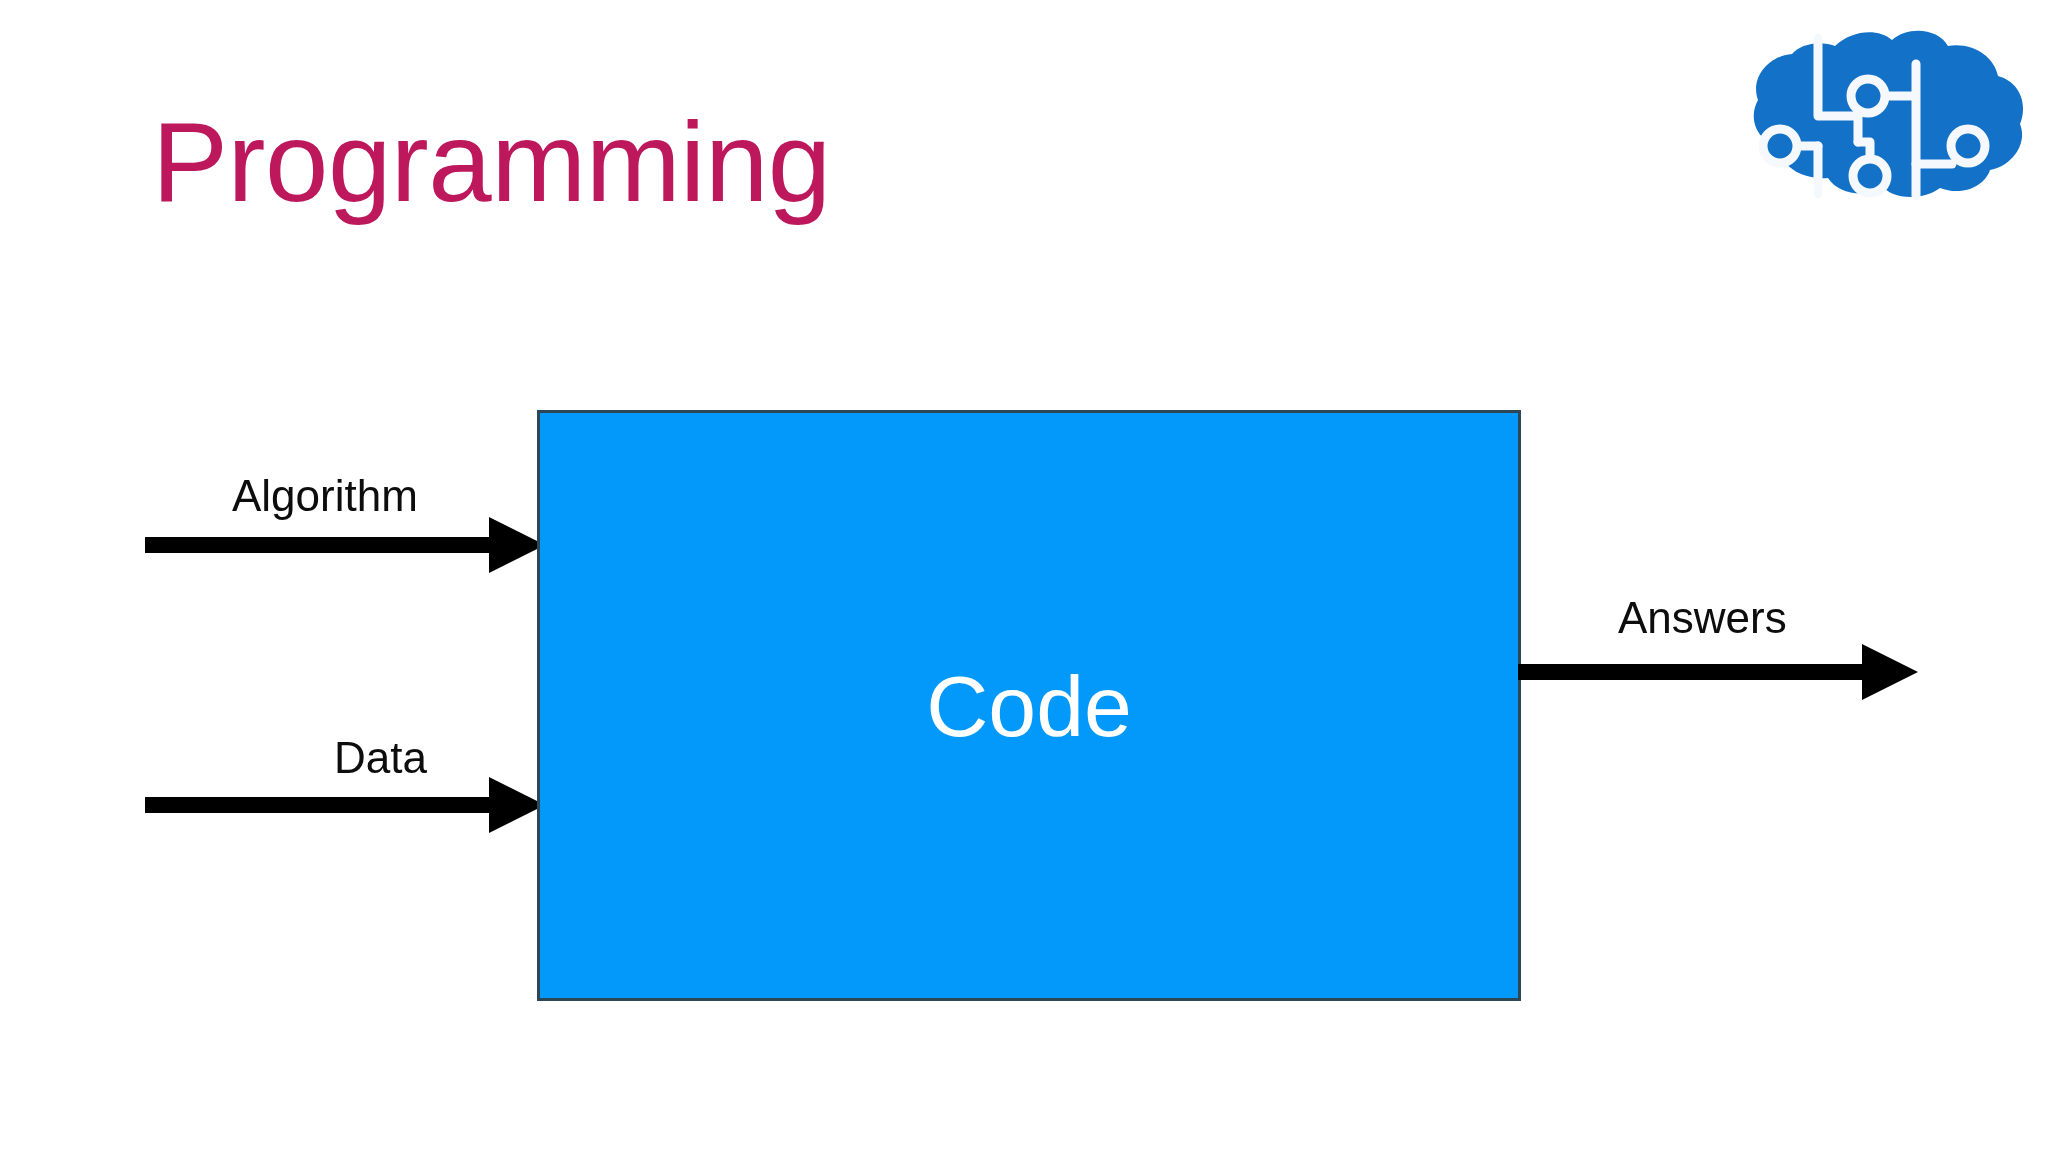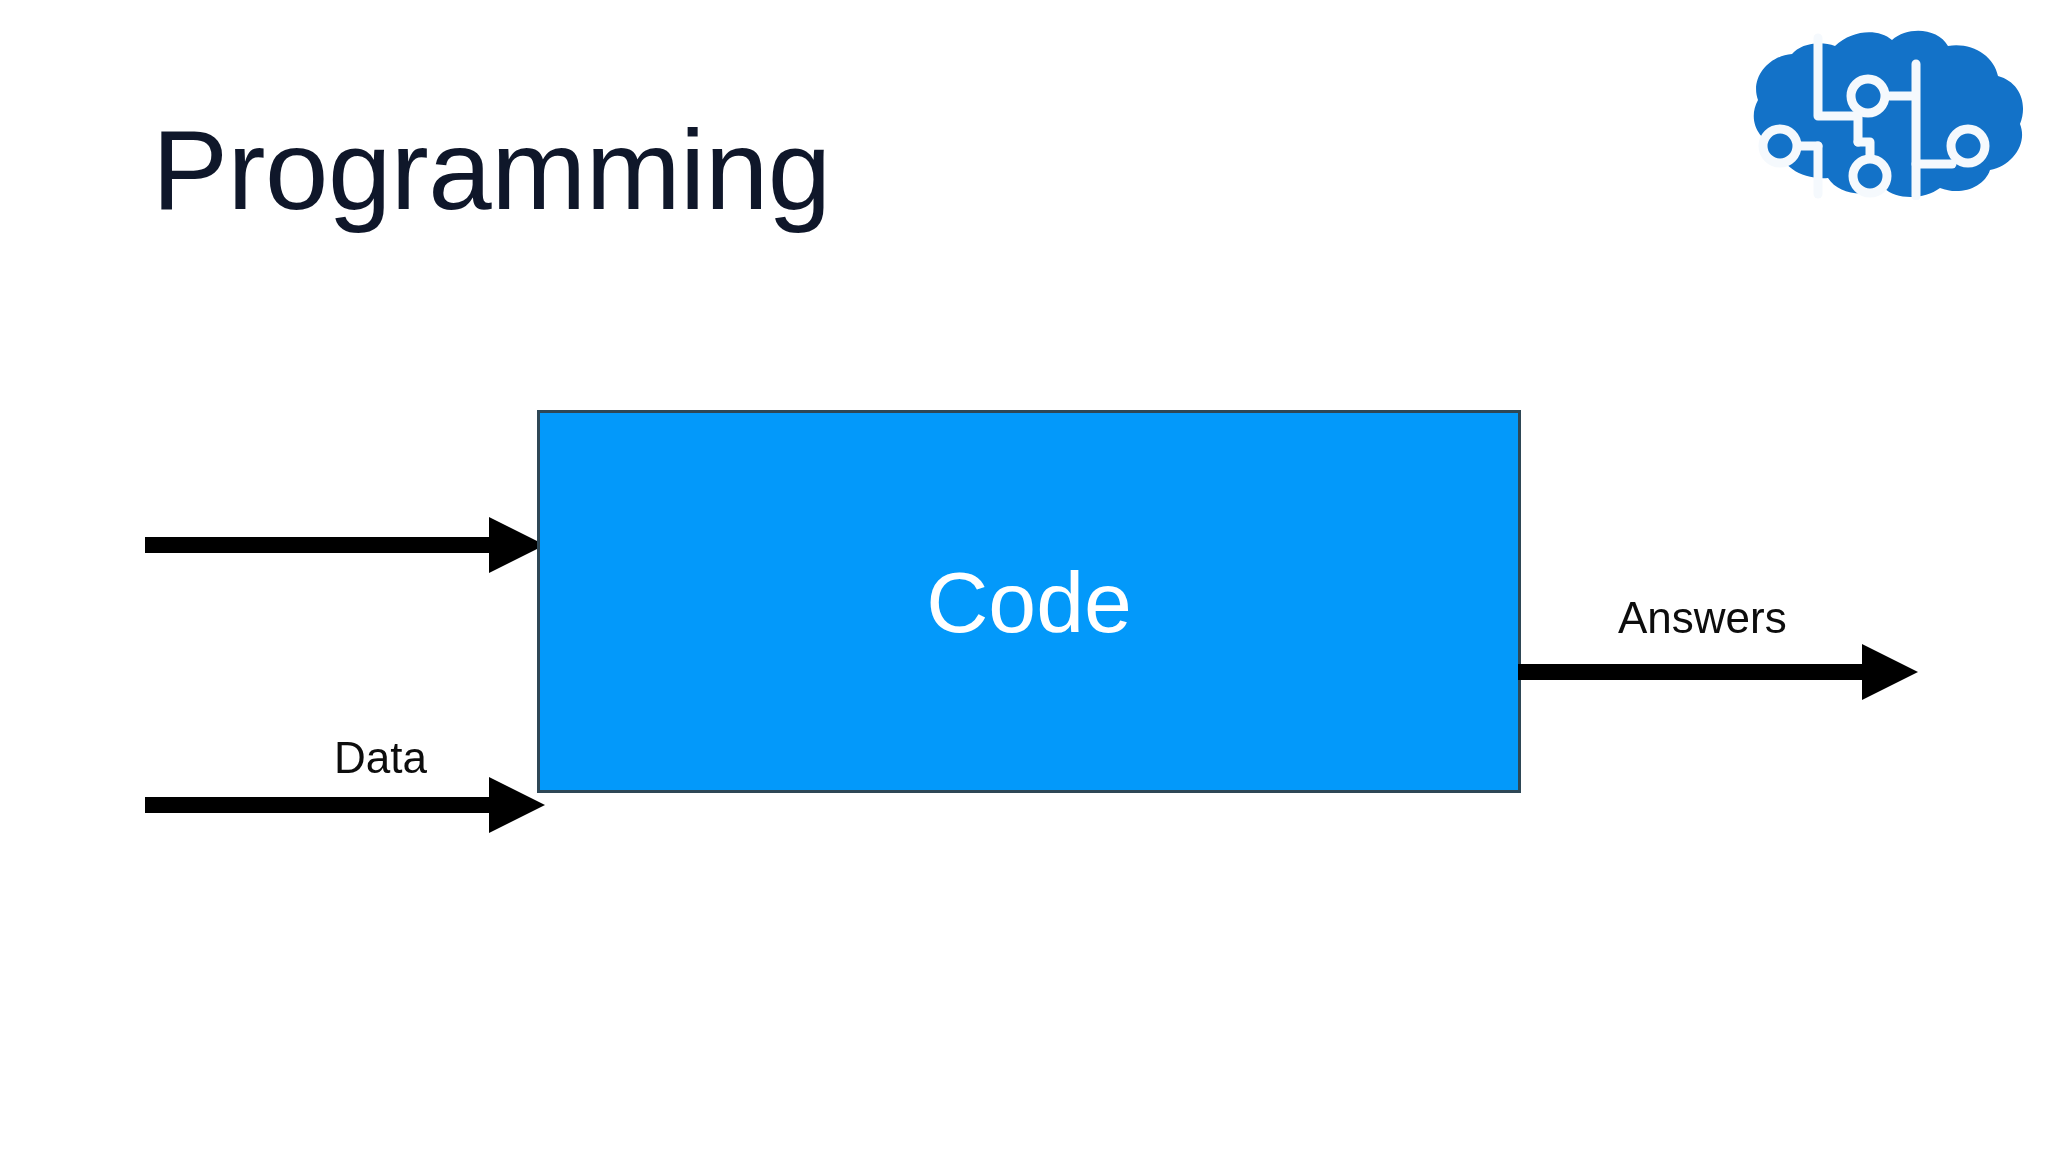--- a/index.html
+++ b/index.html
@@ -15,47 +15,47 @@
     width: 2048px;
     height: 1152px;
     background: #ffffff;
     overflow: hidden;
   }
 
   
   #slide-title {
     position: absolute;
     left: 152px;
-    top: 104px;
+    top: 96px;
     font-family: "Liberation Sans", sans-serif;
     font-size: 114px;
     font-weight: 300;
     letter-spacing: -0.5px;
-    color: #0f172a;
+    color: #be185d;
     line-height: 1.15;
     white-space: nowrap;
   }
 
   
   #brand-logo {
     position: absolute;
     left: 1740px;
     top: 24px;
     width: 290px;
     height: 176px;
   }
   #brand-logo svg { display: block; width: 100%; height: 100%; }
 
   
   #code-box {
     position: absolute;
     left: 537px;
     top: 410px;
     width: 984px;
-    height: 383px;
+    height: 591px;
     background: #0399fa;
     border: 3px solid #2e4756;
     box-sizing: border-box;
   }
   #code-box-label {
     position: absolute;
     left: 0;
     right: 0;
     top: 50%;
     transform: translateY(-50%);
@@ -134,20 +134,21 @@
 
       <g stroke="#f5f9fd" stroke-width="9" fill="#1372c8">
         <circle cx="128" cy="72" r="17"></circle>
         <circle cx="40" cy="122" r="17"></circle>
         <circle cx="130" cy="152" r="17"></circle>
         <circle cx="228" cy="122" r="17"></circle>
       </g>
     </svg>
   </div>
 
+  <div class="arrow-label" id="label-algorithm">Algorithm</div>
   <div class="arrow" id="arrow-algorithm">
     <svg viewBox="0 0 400 60" xmlns="http://www.w3.org/2000/svg" preserveAspectRatio="none">
       <path d="M0 22 L344 22 L344 2 L400 30 L344 58 L344 38 L0 38 Z" fill="#000000"></path>
     </svg>
   </div>
 
   <div class="arrow-label" id="label-data">Data</div>
   <div class="arrow" id="arrow-data">
     <svg viewBox="0 0 400 60" xmlns="http://www.w3.org/2000/svg" preserveAspectRatio="none">
       <path d="M0 22 L344 22 L344 2 L400 30 L344 58 L344 38 L0 38 Z" fill="#000000"></path>

